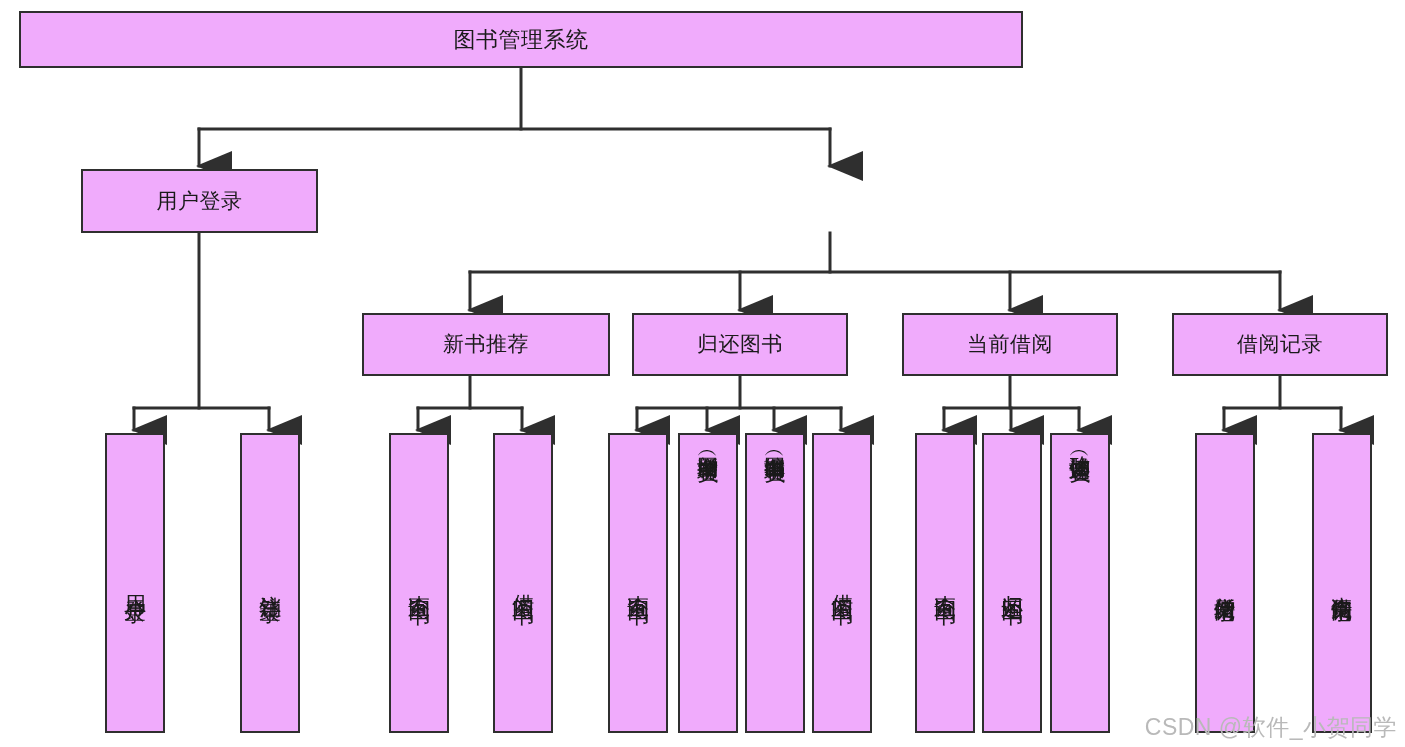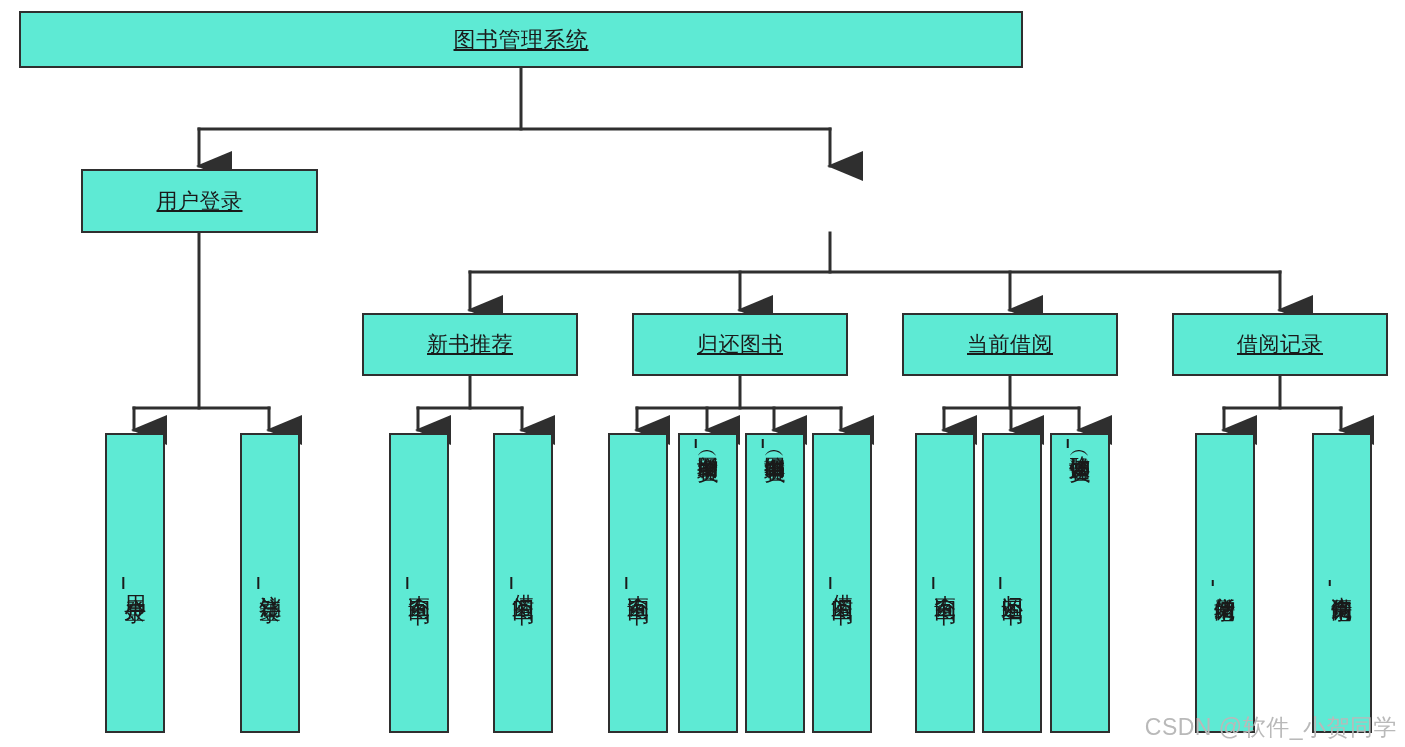--- a/index.html
+++ b/index.html
@@ -11,27 +11,26 @@
   }
   #diagram{position:relative;width:1405px;height:747px;}
 
   
   #edges{position:absolute;left:0;top:0;width:1405px;height:747px;}
 
   
   .node{
     position:absolute;
     box-sizing:border-box;
-    background:#5eead4;
+    background:#f0abfc;
     border:2.5px solid #2f2f2f;
     display:flex;
     align-items:center;
     justify-content:center;
     color:#1a1a1a;
-    text-decoration:underline;
   }
   .node .lbl{
     display:block;
     text-align:center;
     line-height:1.18;
     letter-spacing:0.5px;
     white-space:nowrap;
   }
 
   
@@ -128,21 +127,21 @@
   </svg>
 
   <div class="node h-node root" style="left:19px;top:11px;width:1004px;height:57px;">
     <span class="lbl">图书管理系统</span>
   </div>
 
   <div class="node h-node" style="left:81px;top:169px;width:237px;height:64px;">
     <span class="lbl">用户登录</span>
   </div>
 
-  <div class="node h-node" style="left:362px;top:313px;width:216px;height:63px;">
+  <div class="node h-node" style="left:362px;top:313px;width:248px;height:63px;">
     <span class="lbl">新书推荐</span>
   </div>
   <div class="node h-node" style="left:632px;top:313px;width:216px;height:63px;">
     <span class="lbl">归还图书</span>
   </div>
   <div class="node h-node" style="left:1172px;top:313px;width:216px;height:63px;">
     <span class="lbl">借阅记录</span>
   </div>
   <div class="node h-node" style="left:902px;top:313px;width:216px;height:63px;">
     <span class="lbl">当前借阅</span>

